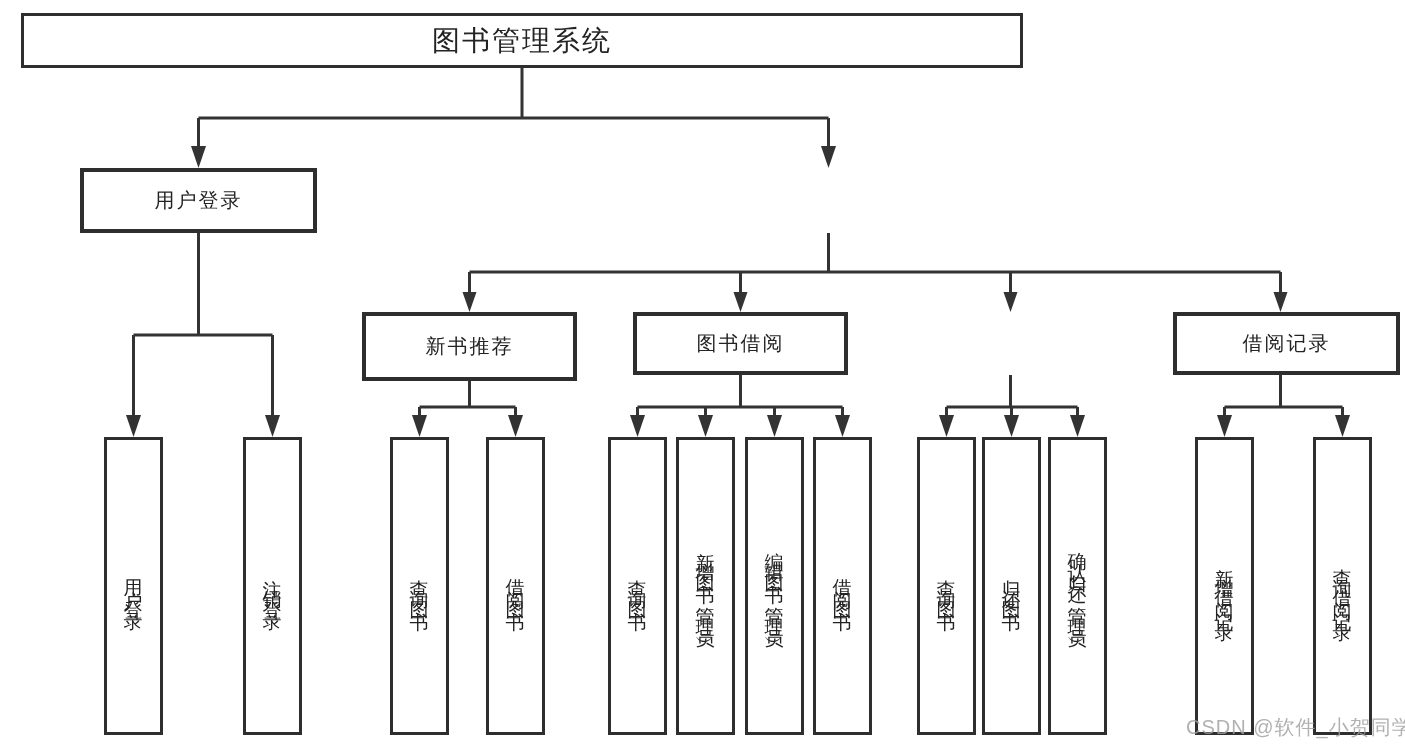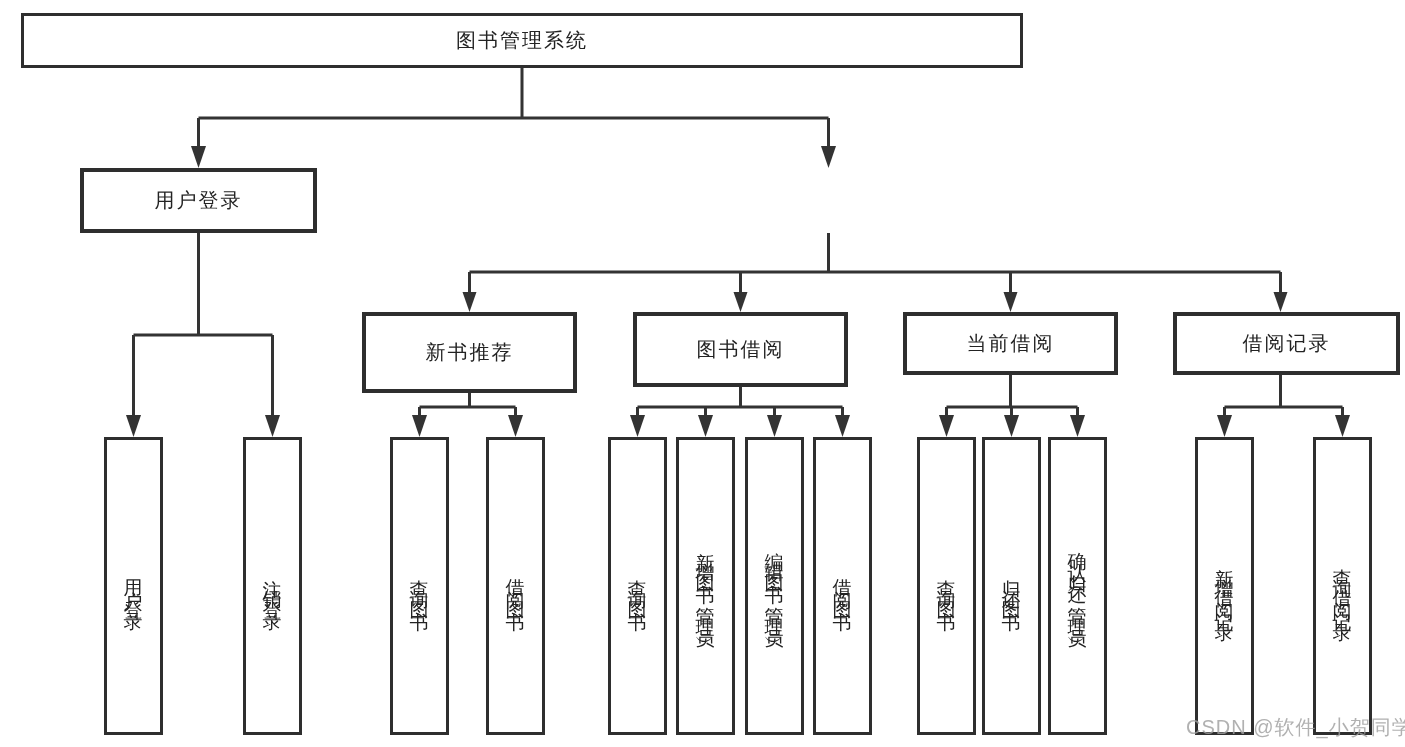--- a/index.html
+++ b/index.html
@@ -7,21 +7,21 @@
     position:relative;width:1405px;height:747px;background:#ffffff;
     font-family:"Liberation Sans","DejaVu Sans",sans-serif;overflow:hidden;
   }
   .connector-layer{position:absolute;left:0;top:0;z-index:1;}
   .box{
     position:absolute;box-sizing:border-box;background:#ffffff;
     border:3px solid #2e2e2e;color:#232323;
     display:flex;align-items:center;justify-content:center;
     z-index:2;white-space:nowrap;
   }
-  .lvl1{font-size:20px;letter-spacing:2px;}
+  .lvl1{font-size:28px;letter-spacing:2px;}
   .lvl2,.lvl3{font-size:20px;letter-spacing:2px;border-width:4px;}
   .leaf{
     writing-mode:vertical-rl;text-orientation:mixed;
     font-size:19px;letter-spacing:11px;line-height:1;
   }
   .watermark{
     position:absolute;left:1186px;top:714px;z-index:5;
     font-size:20px;letter-spacing:1px;color:rgba(160,160,160,0.82);
     white-space:nowrap;
   }
@@ -71,23 +71,22 @@
       <polygon points="1070,415 1085,415 1077.5,437"></polygon>
       <polygon points="1217,415 1232,415 1224.5,437"></polygon>
       <polygon points="1335,415 1350,415 1342.5,437"></polygon>
     </g>
   </svg>
 
   <div class="box lvl1" style="left:21px;top:13px;width:1002px;height:55px;">图书管理系统</div>
 
   <div class="box lvl2" style="left:80px;top:168px;width:237px;height:65px;">用户登录</div>
 
-  <div class="box lvl3" style="left:362px;top:312px;width:215px;height:81px;">新书推荐</div>
-  <div class="box lvl3" style="left:633px;top:312px;width:215px;height:75px;font-family:Liberation Mono, monospace;">图书借阅</div>
-  <div class="box lvl3" style="left:903px;top:312px;width:215px;height:63px;">当前借阅</div>
+  <div class="box lvl3" style="left:362px;top:312px;width:215px;height:69px;">新书推荐</div>
+  <div class="box lvl3" style="left:633px;top:312px;width:215px;height:63px;font-family:Liberation Mono, monospace;">图书借阅</div>
   <div class="box lvl3" style="left:1173px;top:312px;width:227px;height:63px;">借阅记录</div>
 
   <div class="box leaf" style="left:104px;top:437px;width:59px;height:298px;">用户登录</div>
   <div class="box leaf" style="left:243px;top:437px;width:59px;height:298px;">注销登录</div>
 
   <div class="box leaf" style="left:390px;top:437px;width:59px;height:298px;">查询图书</div>
   <div class="box leaf" style="left:486px;top:437px;width:59px;height:298px;">借阅图书</div>
 
   <div class="box leaf" style="left:608px;top:437px;width:59px;height:298px;">查询图书</div>
   <div class="box leaf" style="left:676px;top:437px;width:59px;height:298px;">新增图书（管理员）</div>

